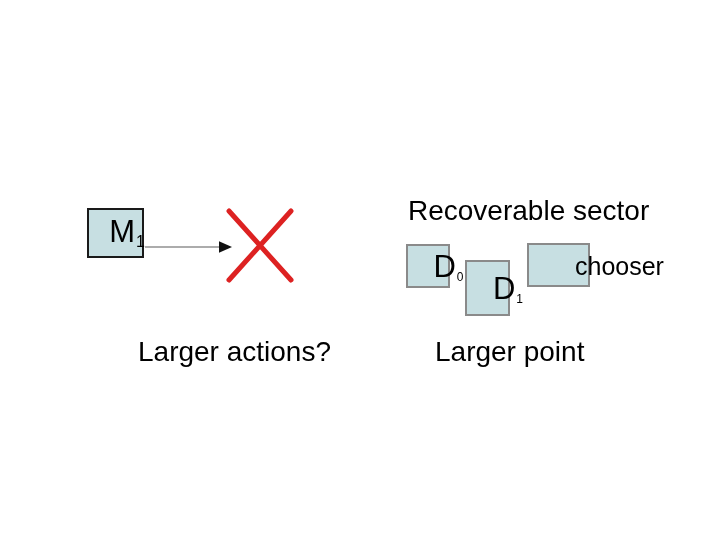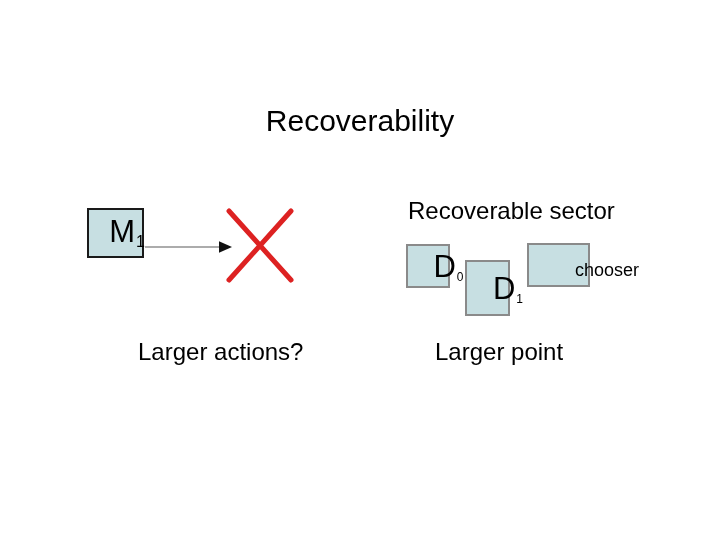--- a/index.html
+++ b/index.html
@@ -15,21 +15,21 @@
 
   .slide-title {
     left: 0; top: 103px; width: 720px;
     text-align: center;
     font-size: 30px; line-height: 36px;
     font-weight: 400;
     margin: 0;
   }
 
   .caption {
-    font-size: 24px; line-height: 29px;
+    font-size: 28px; line-height: 29px;
     white-space: nowrap;
   }
 
   
   .mbox {
     width: 57px; height: 50px;
     background: var(--box-fill, #c7dfe2);
     border: 2px solid var(--module-border, #1a1a1a);
     box-sizing: border-box;
     display: flex; align-items: center; justify-content: center;
@@ -47,41 +47,40 @@
   }
   .dbox .box-label .bsub { font-size: 12px; top: 4px; }
   .d0 { left: 406px; top: 244px; width: 44px; height: 44px; }
   .d1 { left: 465px; top: 260px; width: 45px; height: 56px; }
   .chooser-box {
     left: 527px; top: 243px; width: 63px; height: 44px;
     justify-content: flex-start; align-items: flex-end;
     overflow: visible;
   }
   .chooser-text {
-    font-size: 18px; line-height: 1;
+    font-size: 25px; line-height: 1;
     white-space: nowrap;
     padding: 0 0 6px 6px;
   }
 
   .overlay { left: 0; top: 0; pointer-events: none; }
   .arrow-shaft { stroke: var(--arrow-shaft, #909090); stroke-width: 1.5; }
   .arrow-head { fill: var(--arrow-head, #111111); }
   .cross-stroke {
     stroke: var(--cross, #dd2222);
     stroke-width: 5;
     stroke-linecap: round;
     fill: none;
   }
 </style>
 </head>
 <body>
 
 <div class="slide">
 
-  <h1 class="abs slide-title">Recoverability</h1>
 
   <div class="abs mbox" style="left:87px; top:208px;padding-left:22px;">
     <span class="box-label"><span>M</span><span class="bsub">1</span></span>
   </div>
 
 
   <div class="abs caption" style="left:408px; top:196px;">Recoverable sector</div>
 
   <div class="abs dbox d0">
     <span class="box-label"><span>D</span><span class="bsub">0</span></span>

